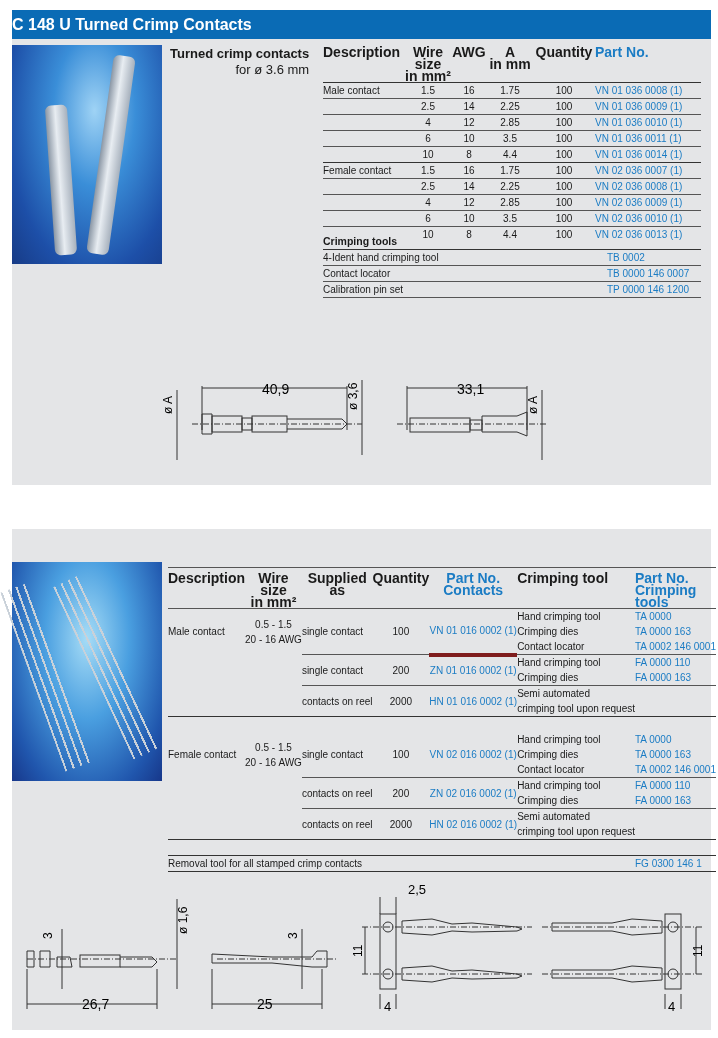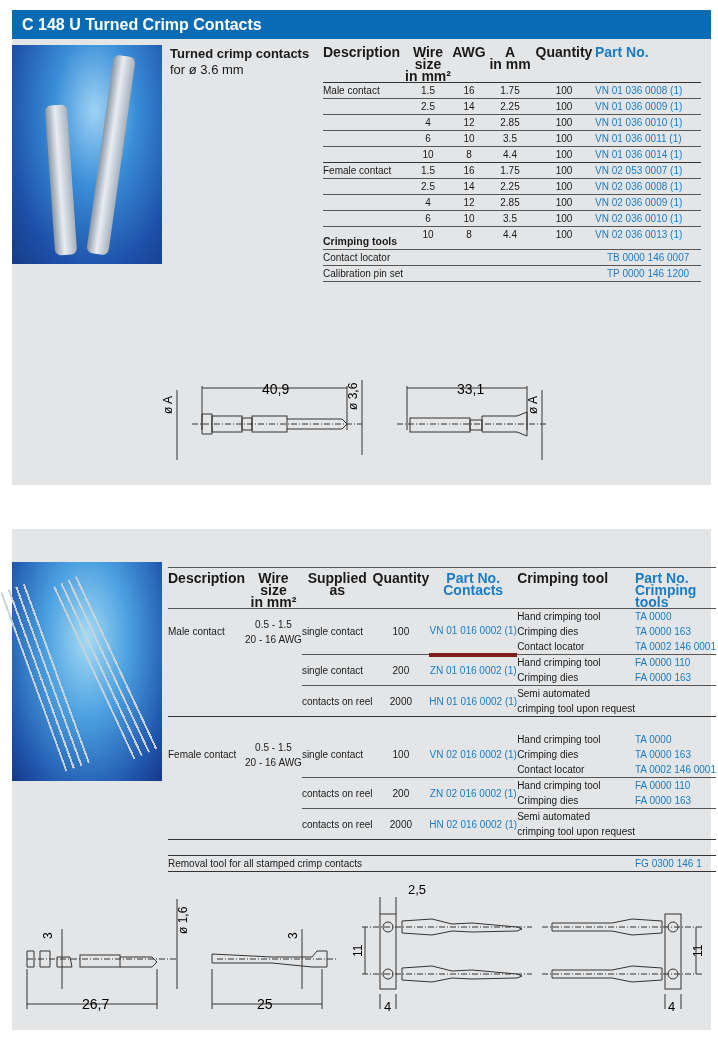--- a/index.html
+++ b/index.html
@@ -1,26 +1,26 @@
 <!DOCTYPE html>
 <html><head>
 <meta charset="utf-8">
 <style>
   html, body { margin: 0; padding: 0; background: #ffffff; }
   body { width: 718px; height: 1038px; position: relative; font-family: "Liberation Sans", sans-serif; color: #1a1a1a; overflow: hidden; }
   .panel { position: absolute; left: 12px; width: 699px; background: #e4e5e7; }
   .p1 { top: 10px; height: 475px; }
   .p2 { top: 529px; height: 501px; }
-  .hdr { position: absolute; left: 0; top: 0; width: 100%; height: 29px; background: #0a6bb5; color: #fff; font-weight: bold; font-size: 16px; line-height: 29px; padding-left: 10px; box-sizing: border-box; }
+  .hdr { position: absolute; left: 0; top: 0; width: 100%; height: 29px; background: #0a6bb5; color: #fff; font-weight: bold; font-size: 16px; line-height: 29px; box-sizing: border-box; }
   .photo { position: absolute; left: 0; }
   .photo1 { top: 35px; width: 150px; height: 219px; background: radial-gradient(ellipse at 55% 30%, #9fd3f5 0%, #3a8ed8 35%, #1d4fa8 75%, #173b86 100%); }
   .photo2 { top: 33px; width: 150px; height: 219px; background: radial-gradient(ellipse at 50% 35%, #a6dcf6 0%, #4a9fe0 40%, #2056ad 80%, #17378a 100%); }
   .pin { position: absolute; background: linear-gradient(90deg, #8a96a4, #e8edf2 45%, #a6b0bc); border-radius: 6px; }
   .strip { position: absolute; background: repeating-linear-gradient(90deg, #c9d1d9 0 2px, transparent 2px 8px); }
-  .subtitle { position: absolute; font-size: 13px; line-height: 16px; }
+  .subtitle { position: absolute; font-size: 13px; line-height: 16px; text-align: right; }
   .subtitle b { display: block; font-size: 13px; }
   table { border-collapse: collapse; position: absolute; font-size: 10px; }
   th { font-weight: bold; text-align: center; vertical-align: top; padding: 0; line-height: 12px; font-size: 14px; }
   td { padding: 0; height: 15px; line-height: 15px; white-space: nowrap; }
   .blue { color: #1b7cc4; }
   .ctr { text-align: center; }
   .bt { border-top: 1px solid #555; }
   .bt2 { border-top: 1.5px solid #333; }
   .drawing { position: absolute; }
   svg text { font-family: "Liberation Sans", sans-serif; }
@@ -98,21 +98,21 @@
           <td class="ctr">4.4</td>
           <td class="ctr">100</td>
           <td class="blue">VN 01 036 0014 (1)</td>
         </tr>
         <tr class="bt2">
           <td style="border-top:1.5px solid #333">Female contact</td>
           <td class="ctr">1.5</td>
           <td class="ctr">16</td>
           <td class="ctr">1.75</td>
           <td class="ctr">100</td>
-          <td class="blue">VN 02 053 0007 (1)</td>
+          <td class="blue">VN 02 036 0007 (1)</td>
         </tr>
         <tr class="bt">
           <td style="border-top:none;background:#e4e5e7;"></td>
           <td class="ctr">2.5</td>
           <td class="ctr">14</td>
           <td class="ctr">2.25</td>
           <td class="ctr">100</td>
           <td class="blue">VN 02 036 0008 (1)</td>
         </tr>
         <tr class="bt">
@@ -143,20 +143,24 @@
   </table>
 
   <table style="left:311px;top:224px;width:378px;">
     <colgroup>
         <col style="width:284px">
         <col style="width:94px">
       </colgroup>
     <tbody>
         <tr>
           <td colspan="2" style="font-weight:bold;font-size:10.5px;">Crimping tools</td>
+        </tr>
+    <tr class="bt2">
+          <td>4-Ident hand crimping tool</td>
+          <td class="blue">TB 0002</td>
         </tr>
     <tr class="bt">
           <td>Contact locator</td>
           <td class="blue">TB 0000 146 0007</td>
         </tr>
     <tr class="bt" style="border-bottom:1px solid #555;">
           <td>Calibration pin set</td>
           <td class="blue">TP 0000 146 1200</td>
         </tr>
   </tbody>

